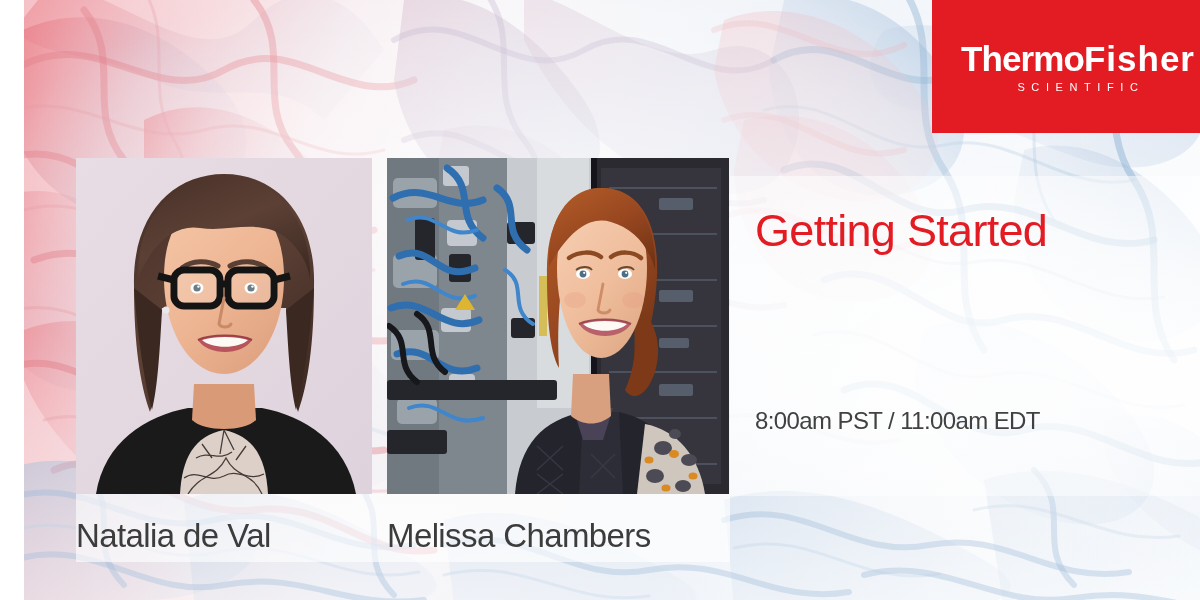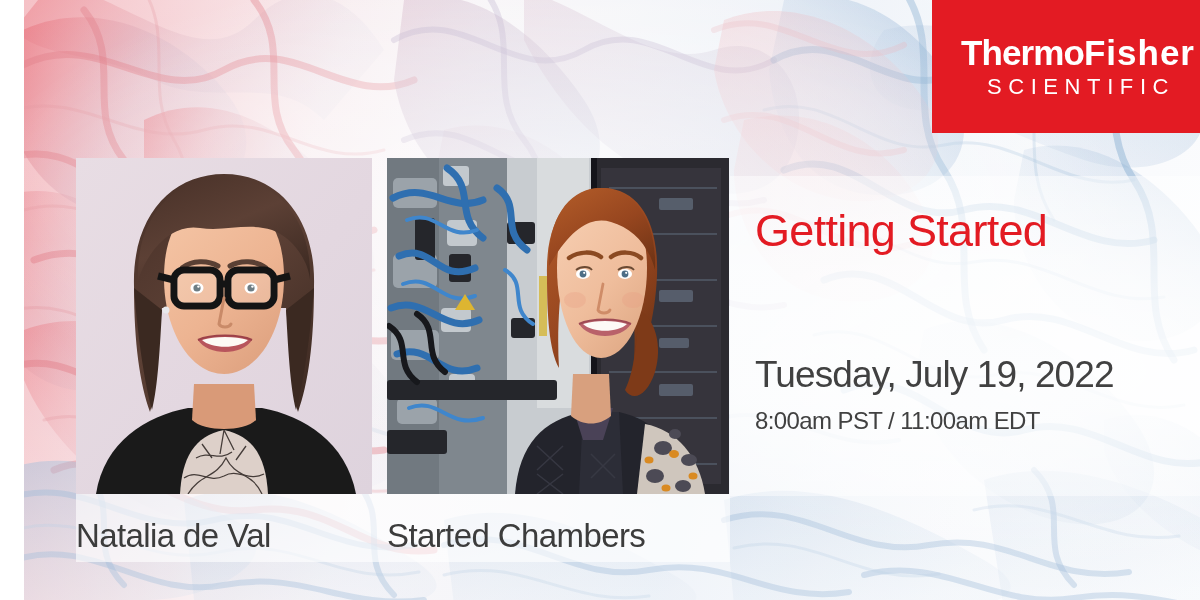--- a/index.html
+++ b/index.html
@@ -101,21 +101,21 @@
     font-size: 35px;
     font-weight: bold;
     letter-spacing: -0.9px;
     line-height: 1;
     white-space: nowrap;
     font-family: "Liberation Sans", sans-serif;
   }
   .logo-wordmark .lw-gap { letter-spacing: 1px; }
   .logo-tagline {
     color: #ffffff;
-    font-size: 22px;
+    font-size: 11px;
     font-weight: normal;
     letter-spacing: 6.6px;
     margin-top: 6px;
     margin-left: 6px;
     line-height: 1;
     white-space: nowrap;
   }
 
   
   .photo {
@@ -537,19 +537,18 @@
         <ellipse cx="188" cy="142" rx="11" ry="8" fill="#e79a82" opacity="0.30"></ellipse>
         <ellipse cx="246" cy="142" rx="11" ry="8" fill="#e79a82" opacity="0.30"></ellipse>
       </g>
     </svg>
   </div>
 
   <div class="headline">
     <span class="hl-line">Getting Started</span>
   </div>
 
-  <div class="event-date">Tuesday, July 19, 2022</div>
   <div class="event-time">8:00am PST / 11:00am EDT</div>
 
   <div class="speaker-name speaker-name-1">Natalia de Val</div>
-  <div class="speaker-name speaker-name-2">Started Chambers</div>
+  <div class="speaker-name speaker-name-2">Melissa Chambers</div>
 
 </div>
 
 </body></html>

